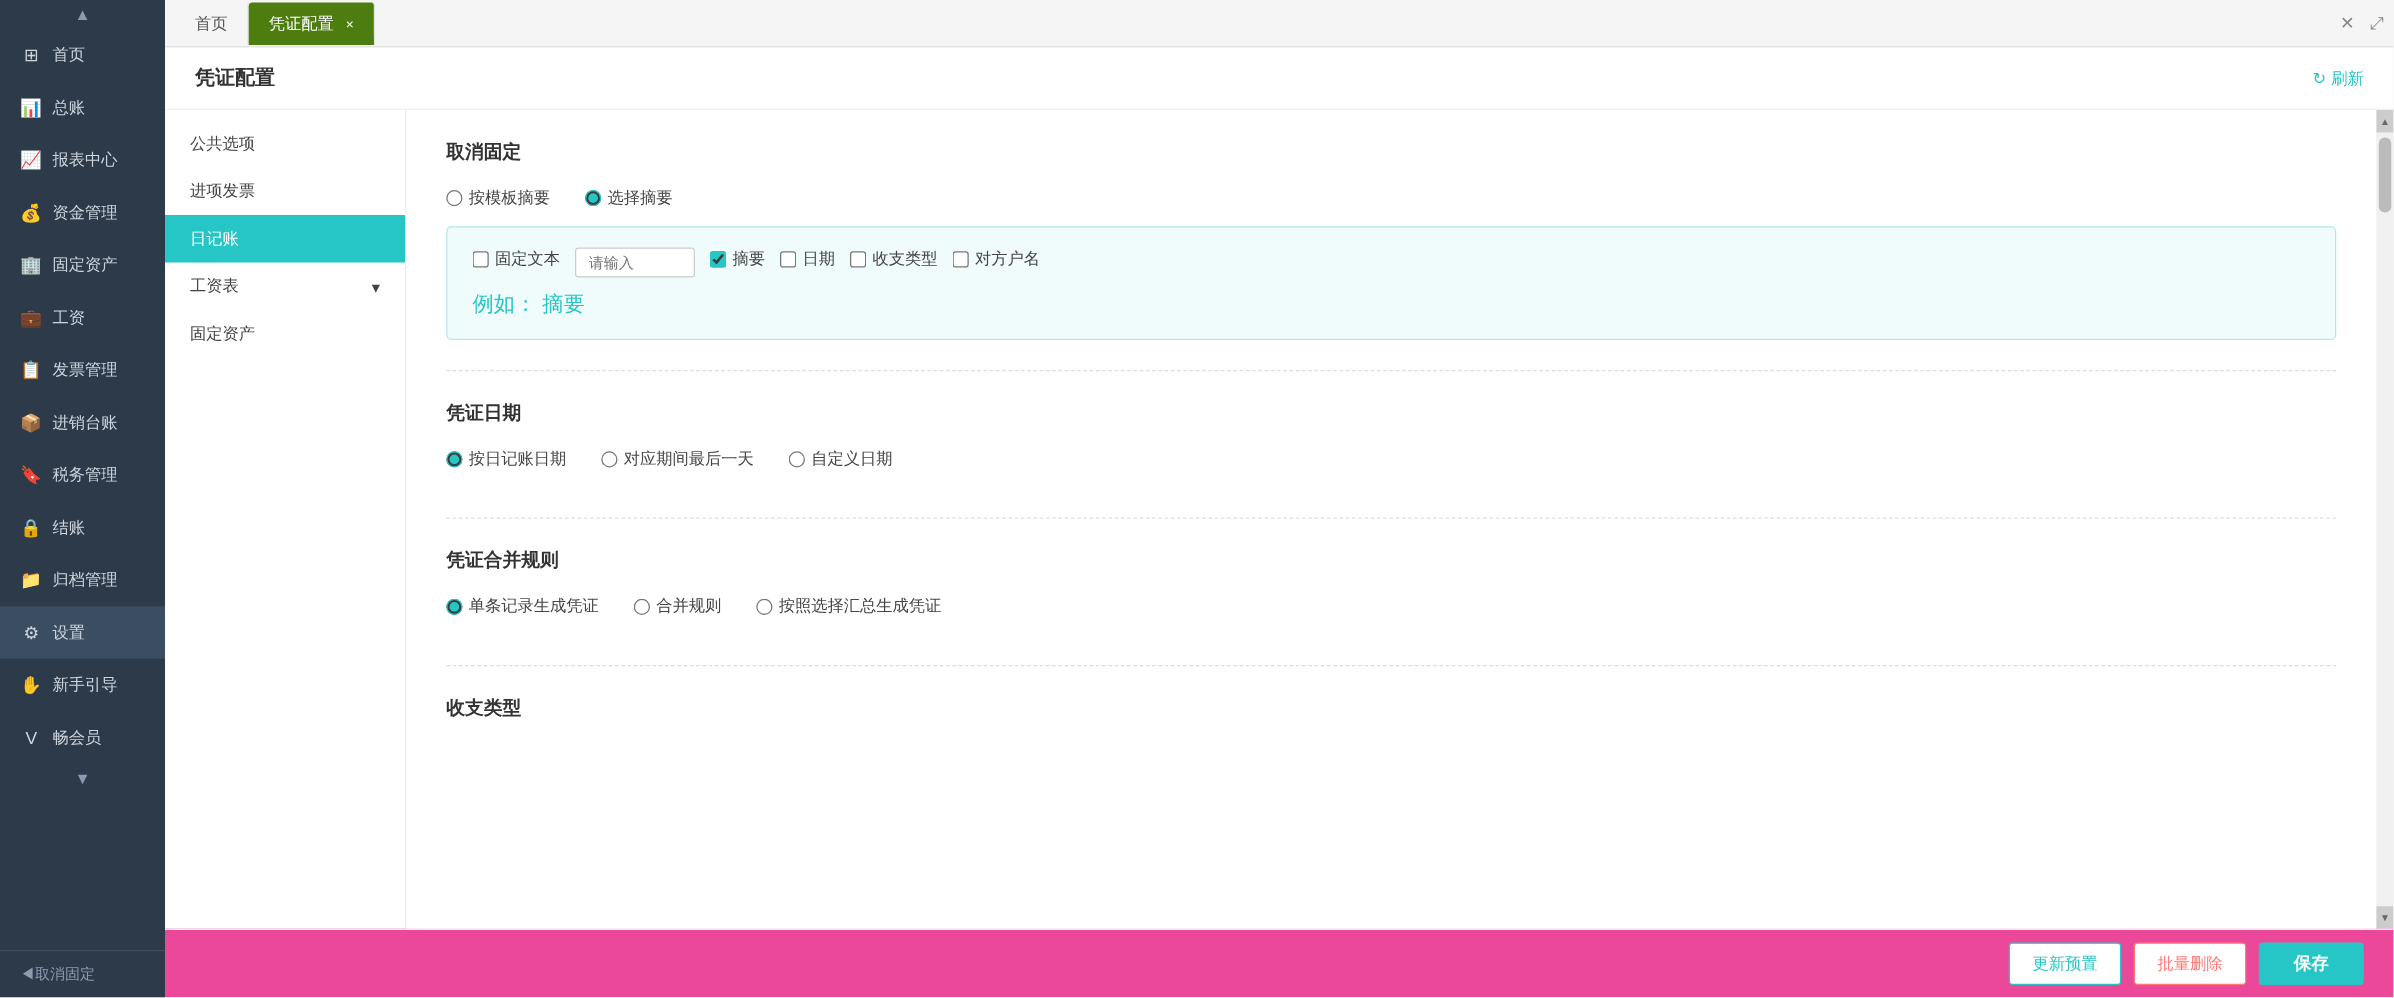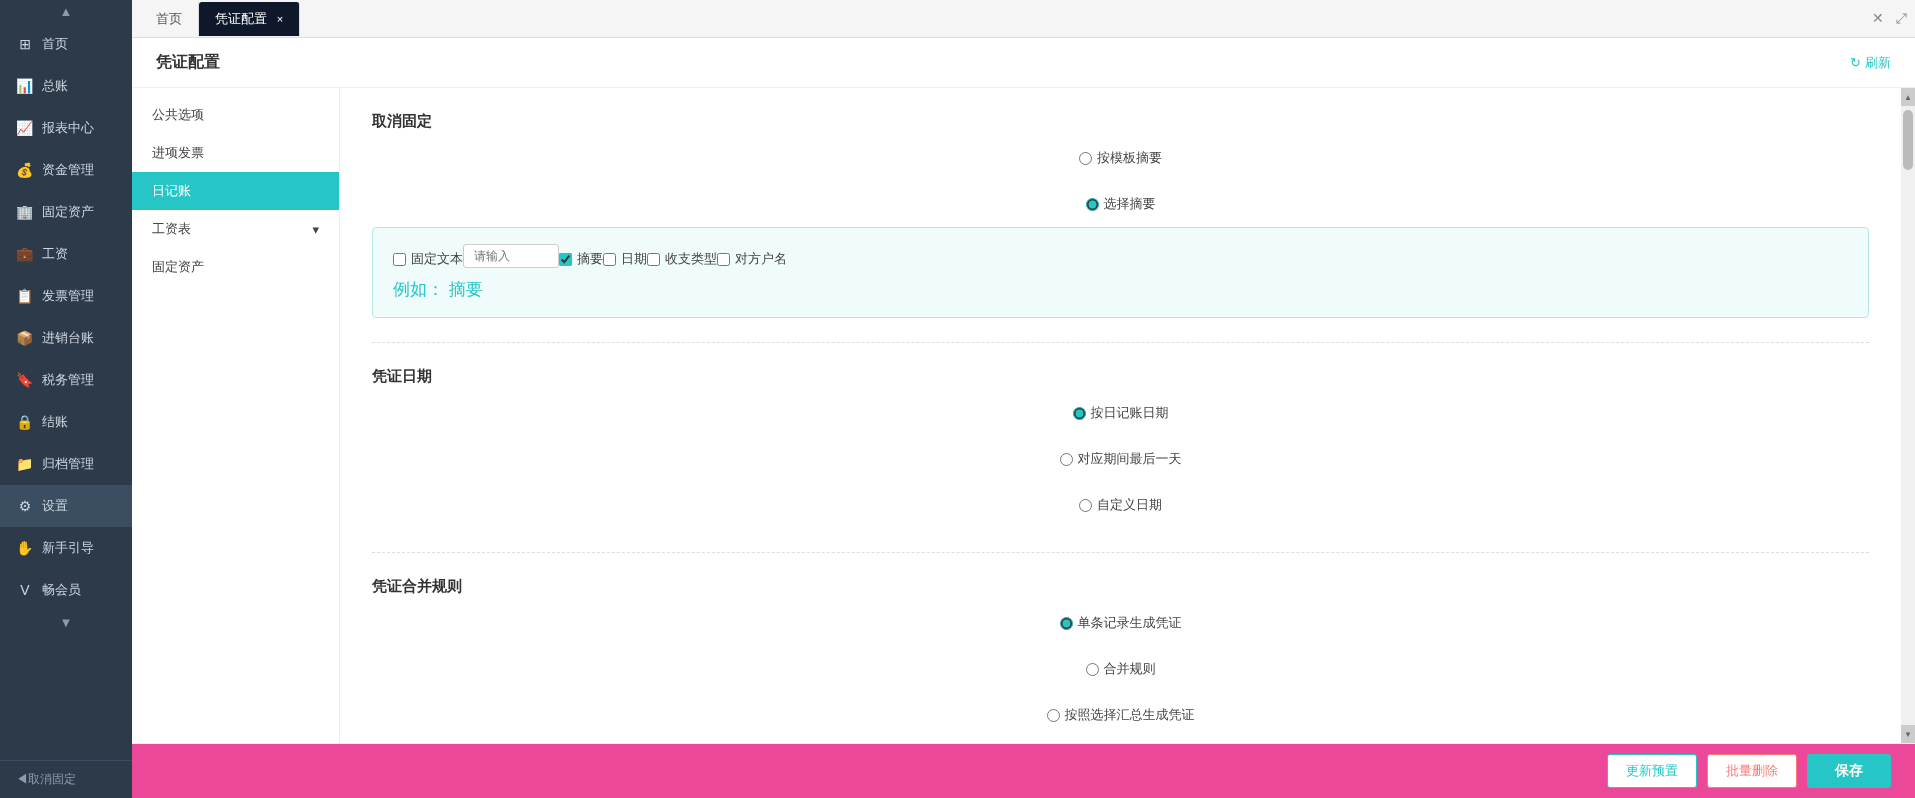--- a/index.html
+++ b/index.html
@@ -63,21 +63,21 @@
       flex-shrink: 0;
     }
     .tab {
       padding: 8px 16px;
       cursor: pointer;
       font-size: 13px;
       color: #555;
       border-right: 1px solid #ddd;
     }
     .tab.active {
-      background: #0f172a;
+      background: #4d7c0f;
       color: #fff;
       border-radius: 3px 3px 0 0;
     }
     .tab-close {
       margin-left: 6px;
       cursor: pointer;
       font-size: 11px;
     }
     .tab-window-controls {
       margin-left: auto;
@@ -119,21 +119,21 @@
 
     
     .body-split {
       flex: 1;
       display: flex;
       overflow: hidden;
     }
 
     
     .left-nav {
-      width: 208px;
+      width: 193px;
       background: #fff;
       border-right: 1px solid #eee;
       padding-top: 8px;
       flex-shrink: 0;
     }
     .left-nav-item {
       padding: 10px 20px;
       cursor: pointer;
       color: #444;
       font-size: 13px;
@@ -168,21 +168,20 @@
       color: #333;
       margin-bottom: 18px;
     }
 
     
     .radio-group {
       display: flex;
       align-items: center;
       gap: 28px;
       margin-bottom: 14px;
-      flex-direction: column;
     }
     .radio-label {
       display: flex;
       align-items: center;
       gap: 5px;
       cursor: pointer;
       font-size: 13px;
       color: #444;
     }
     input[type="radio"] { accent-color: #26c6c6; cursor: pointer; }
@@ -191,22 +190,22 @@
     
     .summary-box {
       background: #f0fbfb;
       border: 1px solid #b2e8e8;
       border-radius: 4px;
       padding: 16px 20px;
       margin-top: 10px;
     }
     .summary-row {
       display: flex;
-      align-items: flex-end;
-      gap: 0;
+      align-items: flex-start;
+      gap: 12px;
       flex-wrap: wrap;
     }
     .summary-input {
       border: 1px solid #ccc;
       border-radius: 3px;
       padding: 4px 10px;
       font-size: 12px;
       color: #999;
       width: 96px;
       outline: none;

